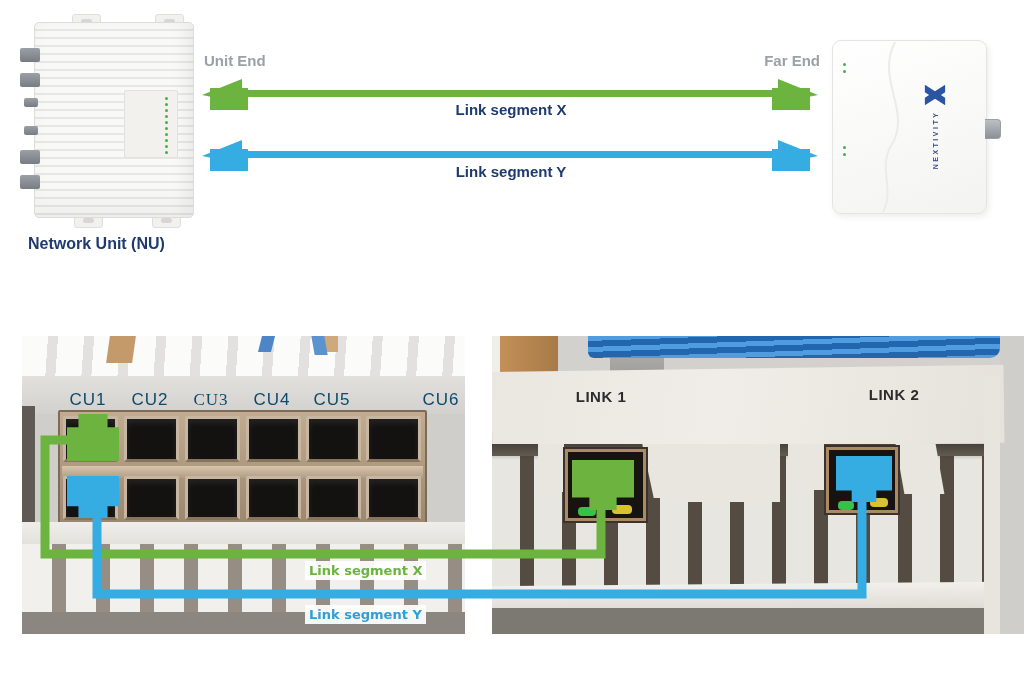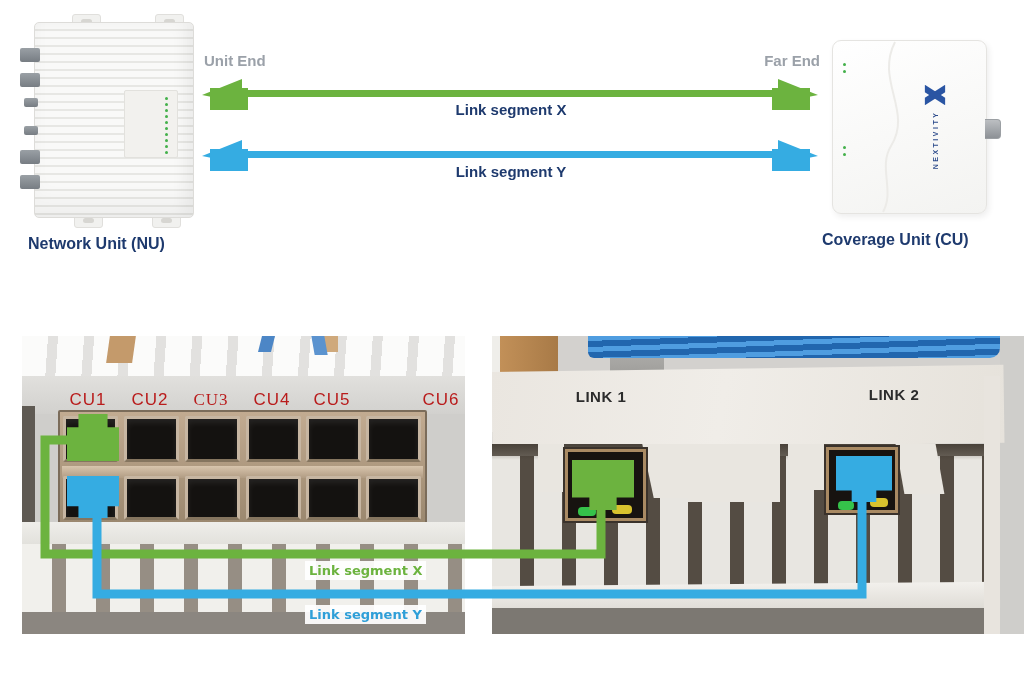--- a/index.html
+++ b/index.html
@@ -39,21 +39,21 @@
   .photo{overflow:hidden;background:#cfcecb;}
   .pl{left:22px;top:336px;width:443px;height:298px;}
   .pr{left:492px;top:336px;width:612px;height:298px;}
 
   .lp-top{left:0;top:0;width:443px;height:44px;background:repeating-linear-gradient(94deg,#fbfbfa 0 26px,#e2e1df 26px 36px);}
   .lp-tan1{left:86px;top:0;width:26px;height:27px;background:#c49a6b;transform:skewX(-8deg);}
   .lp-tan2{left:296px;top:0;width:20px;height:16px;background:#cfa97c;}
   .lp-blue1{left:238px;top:0;width:13px;height:16px;background:#4c86c6;transform:skewX(-14deg);}
   .lp-blue2{left:291px;top:0;width:13px;height:19px;background:#5b93cf;transform:skewX(10deg);}
   .lp-face{left:0;top:40px;width:443px;height:38px;background:linear-gradient(180deg,#e1e0dd,#d2d1ce);}
-  .cu-port-label{position:absolute;top:54px;transform:translateX(-50%);font-size:17px;color:#b91c1c;
+  .cu-port-label{position:absolute;top:54px;transform:translateX(-50%);font-size:17px;color:#0c4a6e;
                  letter-spacing:1px;font-weight:500;}
   .lp-dark{left:0;top:70px;width:13px;height:150px;background:#5f5a53;}
   .lp-block{left:36px;top:74px;width:369px;height:114px;background:linear-gradient(180deg,#c2ab91,#9b886f);
             border:2px solid #7b6c5a;border-radius:2px;box-sizing:border-box;}
   .lp-mid{position:absolute;left:2px;top:54px;width:361px;height:12px;background:linear-gradient(#d8c5ad,#b19c83);}
   .port{position:absolute;width:55px;background:#141210;border:3px solid #c7b6a2;border-bottom-color:#85755f;
         border-radius:2px;box-sizing:border-box;box-shadow:inset 0 4px 6px rgba(255,255,255,0.08);}
   .r1{top:4px;height:46px;} .r2{top:64px;height:44px;}
   .c1{left:3px;} .c2{left:64px;} .c3{left:125px;} .c4{left:186px;} .c5{left:246px;} .c6{left:306px;}
   .plug-green{left:45px;top:78px;width:52px;height:47px;background:var(--link-x);
@@ -143,21 +143,20 @@
       <div class="cu-led" style="top:112px;"></div>
     <div class="cu-logo">
       <span class="cu-brand">NEXTIVITY</span>
       <svg width="24" height="24" viewBox="0 0 26 26">
         <path d="M2,2 L10,2 L24,24 L16,24 Z" fill="#2a55a3"></path>
         <path d="M24,2 L16,2 L2,24 L10,24 Z" fill="#2a55a3"></path>
       </svg>
     </div>
     <div class="cu-conn"></div>
   </div>
-  <div class="abs dev-caption" style="left:822px;top:231px;">Coverage Unit (CU)</div>
 
   <div class="abs end-label" style="left:204px;top:52px;">Unit End</div>
   <div class="abs end-label" style="left:745px;top:52px;width:75px;text-align:right;">Far End</div>
 
   <svg class="abs links-top" width="1024" height="280">
     <g style="fill:var(--link-x);">
       <rect x="244" y="90" width="536" height="7"></rect>
       <polygon points="202,95 242,79 242,88 212,97"></polygon>
       <rect x="210" y="88" width="38" height="22"></rect>
       <polygon points="818,95 778,79 778,88 808,97"></polygon>

